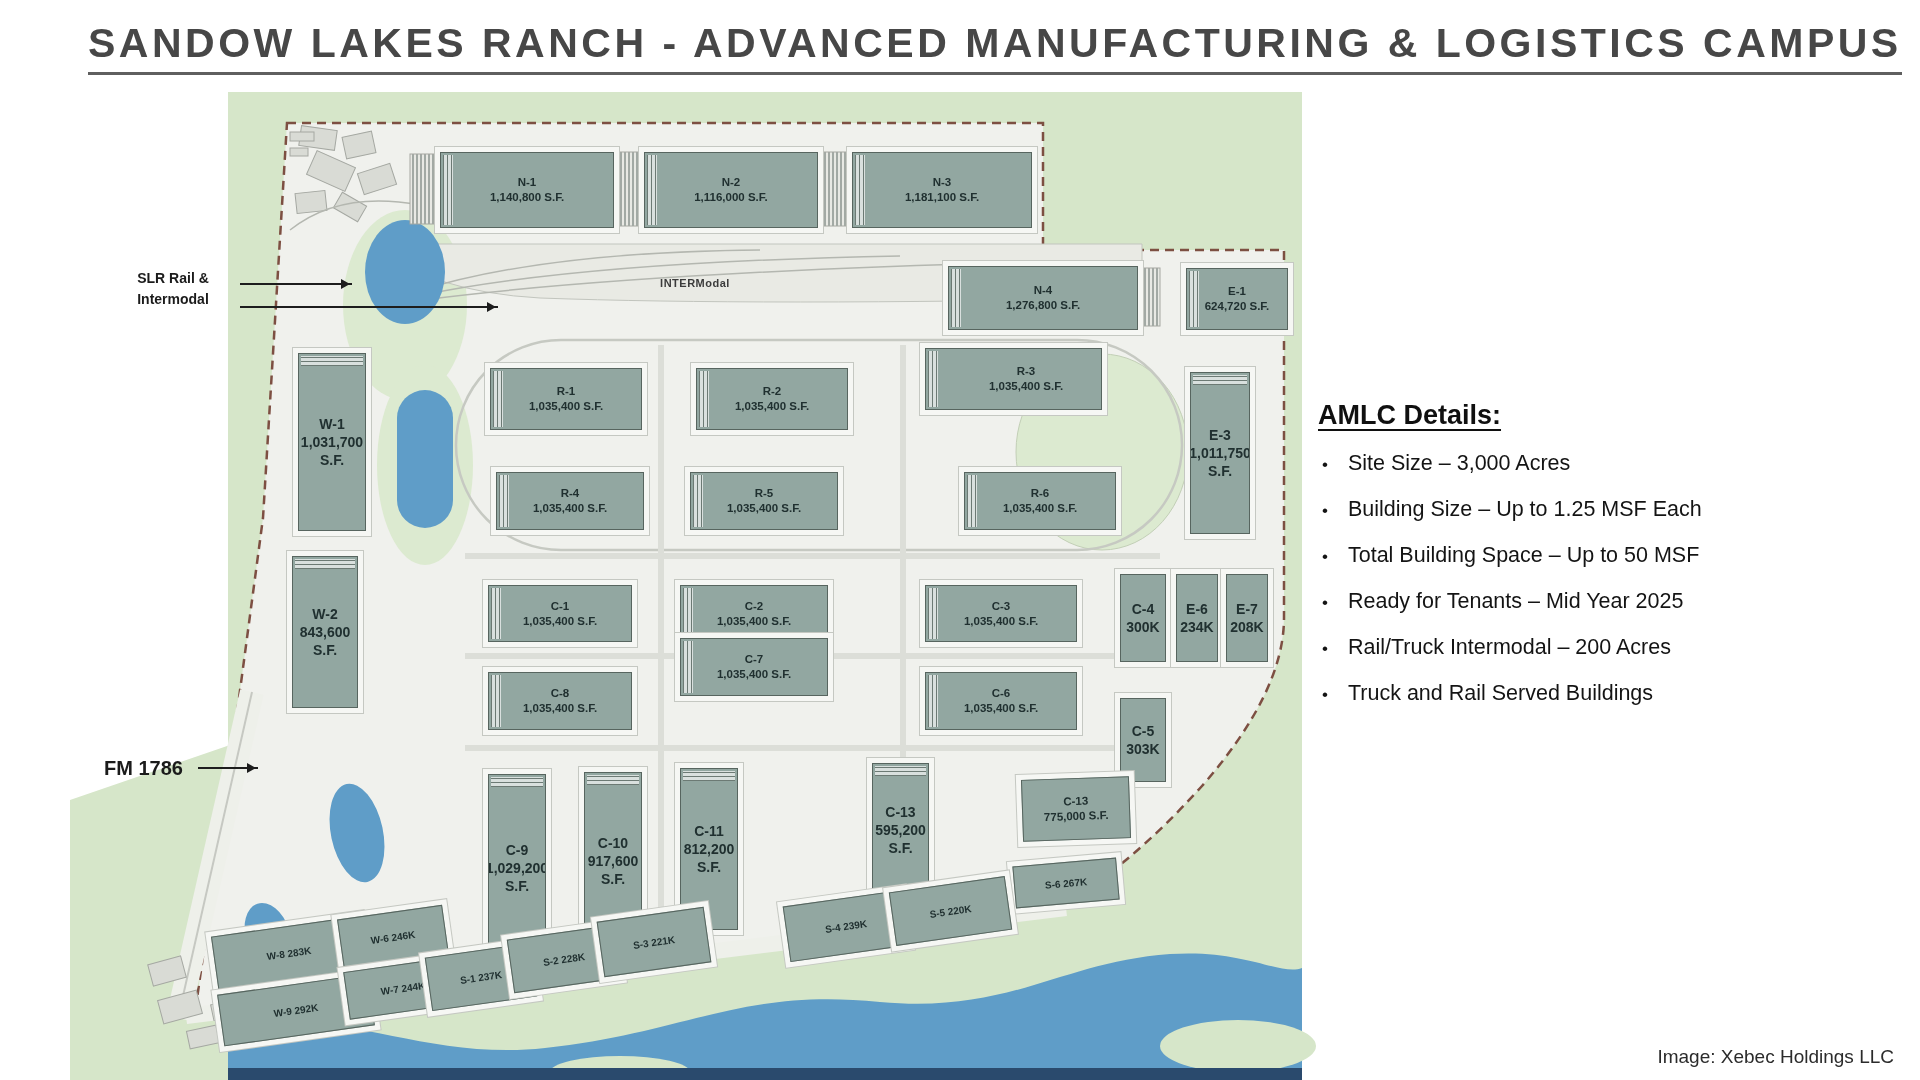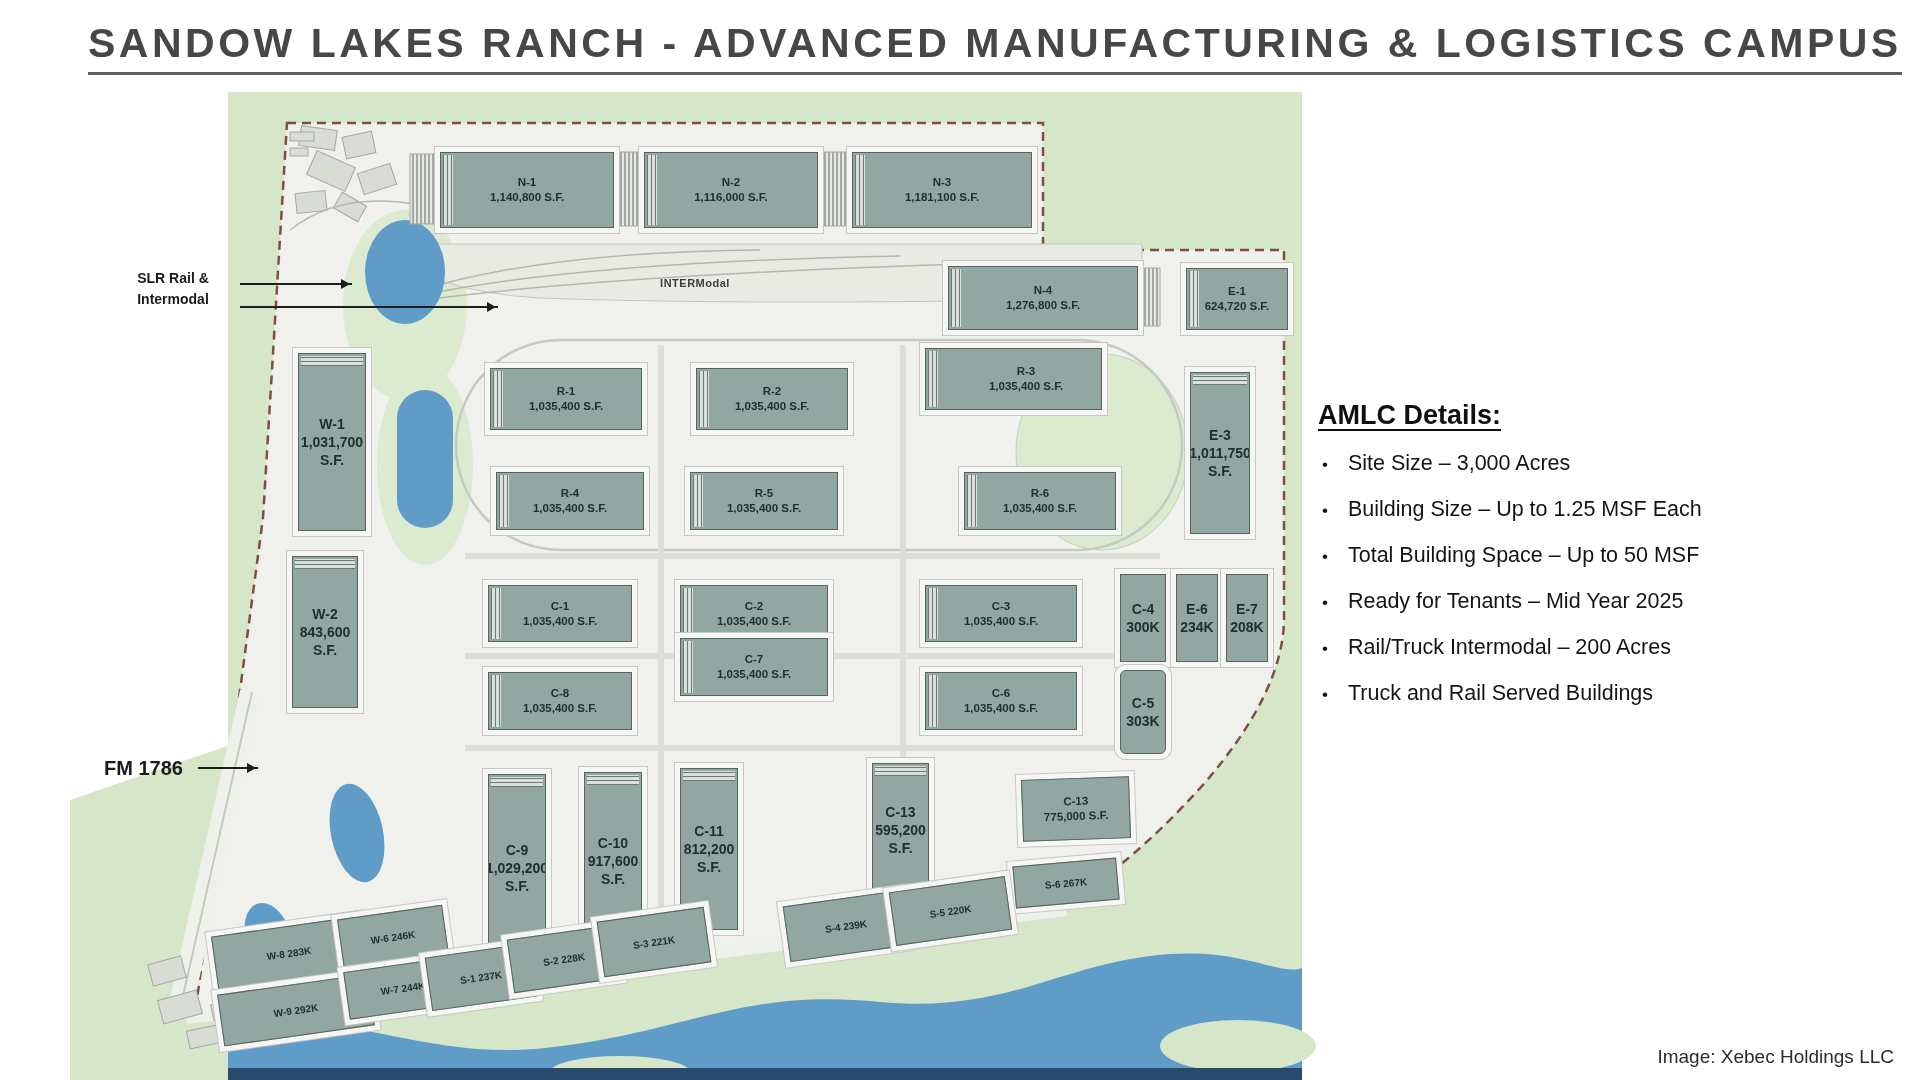--- a/index.html
+++ b/index.html
@@ -215,21 +215,21 @@
       <span>300K</span>
     </div>
     <div class="bld vs" style="left: 1176px; top: 574px; width: 40px; height: 86px;">
       <span>E-6</span>
       <span>234K</span>
     </div>
     <div class="bld vs" style="left: 1226px; top: 574px; width: 40px; height: 86px;">
       <span>E-7</span>
       <span>208K</span>
     </div>
-    <div class="bld vs" style="left: 1120px; top: 670px; width: 44px; height: 82px; border-radius: 6px;">
+    <div class="bld vs" style="left: 1120px; top: 698px; width: 44px; height: 82px;">
       <span>C-5</span>
       <span>303K</span>
     </div>
     <div class="bld v" style="left: 298px; top: 353px; width: 66px; height: 176px;">
       <span>W-1</span>
       <span>1,031,700 S.F.</span>
     </div>
     <div class="bld v" style="left: 292px; top: 556px; width: 64px; height: 150px;">
       <span>W-2</span>
       <span>843,600 S.F.</span>

